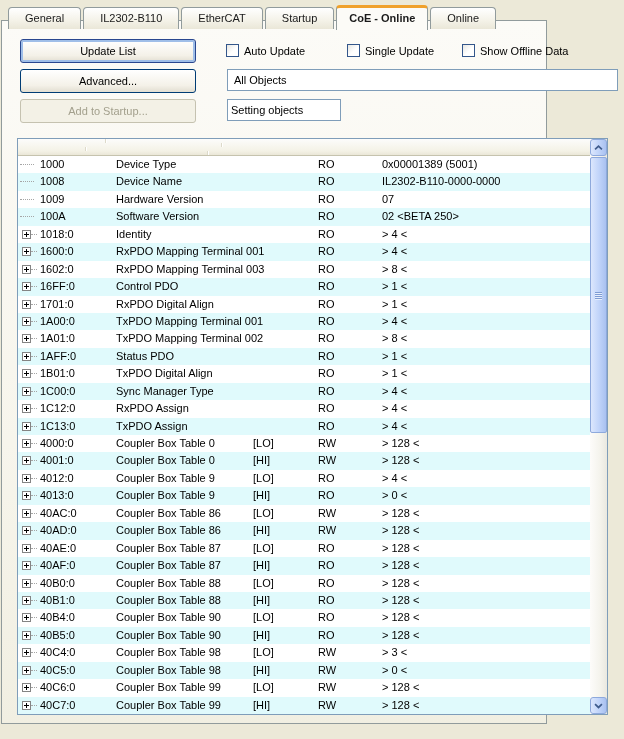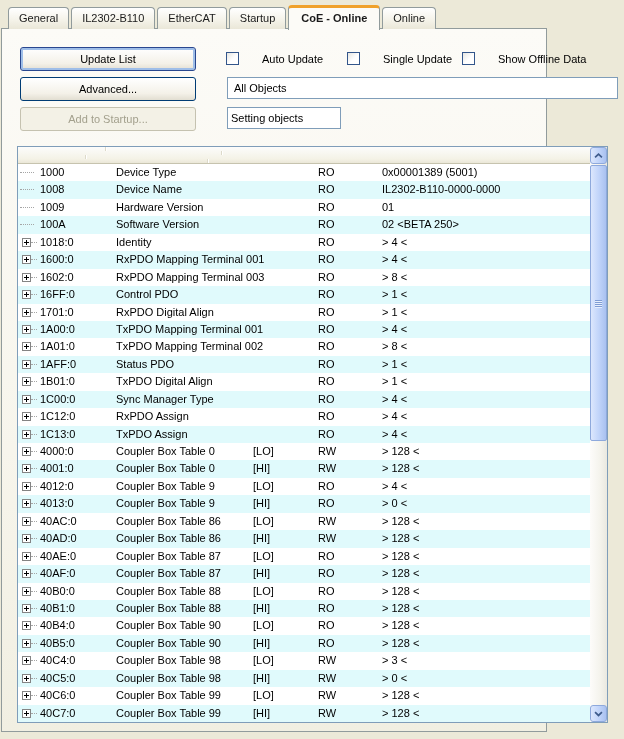--- a/index.html
+++ b/index.html
@@ -13,36 +13,36 @@
     overflow:hidden;
   }
   .screen{ position:absolute; left:0; top:0; width:624px; height:739px; background:#ECE9D8; }
 
   
   .tabbar{
     position:absolute; left:8px; top:4px; height:25px;
     display:flex; align-items:flex-end; gap:2px; z-index:3;
   }
   .tab{
-    height:22px; line-height:20px; padding:0 10px;
+    height:22px; line-height:20px; padding:0 16px;
     background:linear-gradient(180deg,#FFFFFF 0%,#F4F2E8 60%,#EAE7D8 100%);
     border:1px solid #919B9C; border-bottom:none;
     border-radius:4px 4px 0 0;
     color:#1a1a1a; cursor:default; white-space:nowrap;
   }
   .tab.active{
     height:25px; line-height:21px; padding:0 12px;
     background:var(--page-top,#FCFBF7);
     border-top:3px solid var(--tab-accent,#F0A12B);
     position:relative; z-index:4; margin-bottom:-1px;font-weight:bold;
   }
 
   
   .page{
-    position:absolute; left:1px; top:28px; width:546px; height:704px;
+    position:absolute; left:1px; top:20px; width:546px; height:704px;
     border:1px solid #919B9C;
     background:linear-gradient(180deg,#FCFBF7 0%,#F7F5EC 60%,#F1EFE2 100%);
     z-index:2;
   }
 
   
   .xp-btn{
     position:absolute; left:18px; width:176px; height:24px;
     font-family:"Liberation Sans", sans-serif; font-size:11px; color:#000;
     background:linear-gradient(180deg,#FFFFFF 0%,#F4F1E8 70%,#E2DED1 100%);
@@ -56,21 +56,21 @@
   .xp-btn.disabled{
     border:1px solid #C5C2B0;
     background:#F3F1E6;
     color:var(--disabled-text,#A3A08D);
     box-shadow:none;
   }
 
   
   .cb-group{ position:absolute; left:0; top:0; }
   .cb-item{
-    position:absolute; top:23px; display:flex; align-items:center; gap:23px;
+    position:absolute; top:23px; display:flex; align-items:center; gap:5px;
     white-space:nowrap;
   }
   .cb-item input{
     appearance:none; -webkit-appearance:none;
     width:13px; height:13px; margin:0;
     background:linear-gradient(135deg,#E6E6E2 0%,#FFFFFF 55%);
     border:1px solid #33568B; border-radius:0;
   }
 
   
@@ -227,21 +227,21 @@
           <div class="row alt">
             <div class="c-index"><div class="twig"></div><span>1008</span></div>
             <div class="c-name"><span>Device Name</span></div>
             <div class="c-flags">RO</div>
             <div class="c-value">IL2302-B110-0000-0000</div>
           </div>
           <div class="row">
             <div class="c-index"><div class="twig"></div><span>1009</span></div>
             <div class="c-name"><span>Hardware Version</span></div>
             <div class="c-flags">RO</div>
-            <div class="c-value">01</div>
+            <div class="c-value">07</div>
           </div>
           <div class="row alt">
             <div class="c-index"><div class="twig"></div><span>100A</span></div>
             <div class="c-name"><span>Software Version</span></div>
             <div class="c-flags">RO</div>
             <div class="c-value">02 &lt;BETA 250&gt;</div>
           </div>
           <div class="row">
             <div class="c-index"><div class="plusbox"></div><div class="plus-stub"></div><span>1018:0</span></div>
             <div class="c-name"><span>Identity</span></div>

